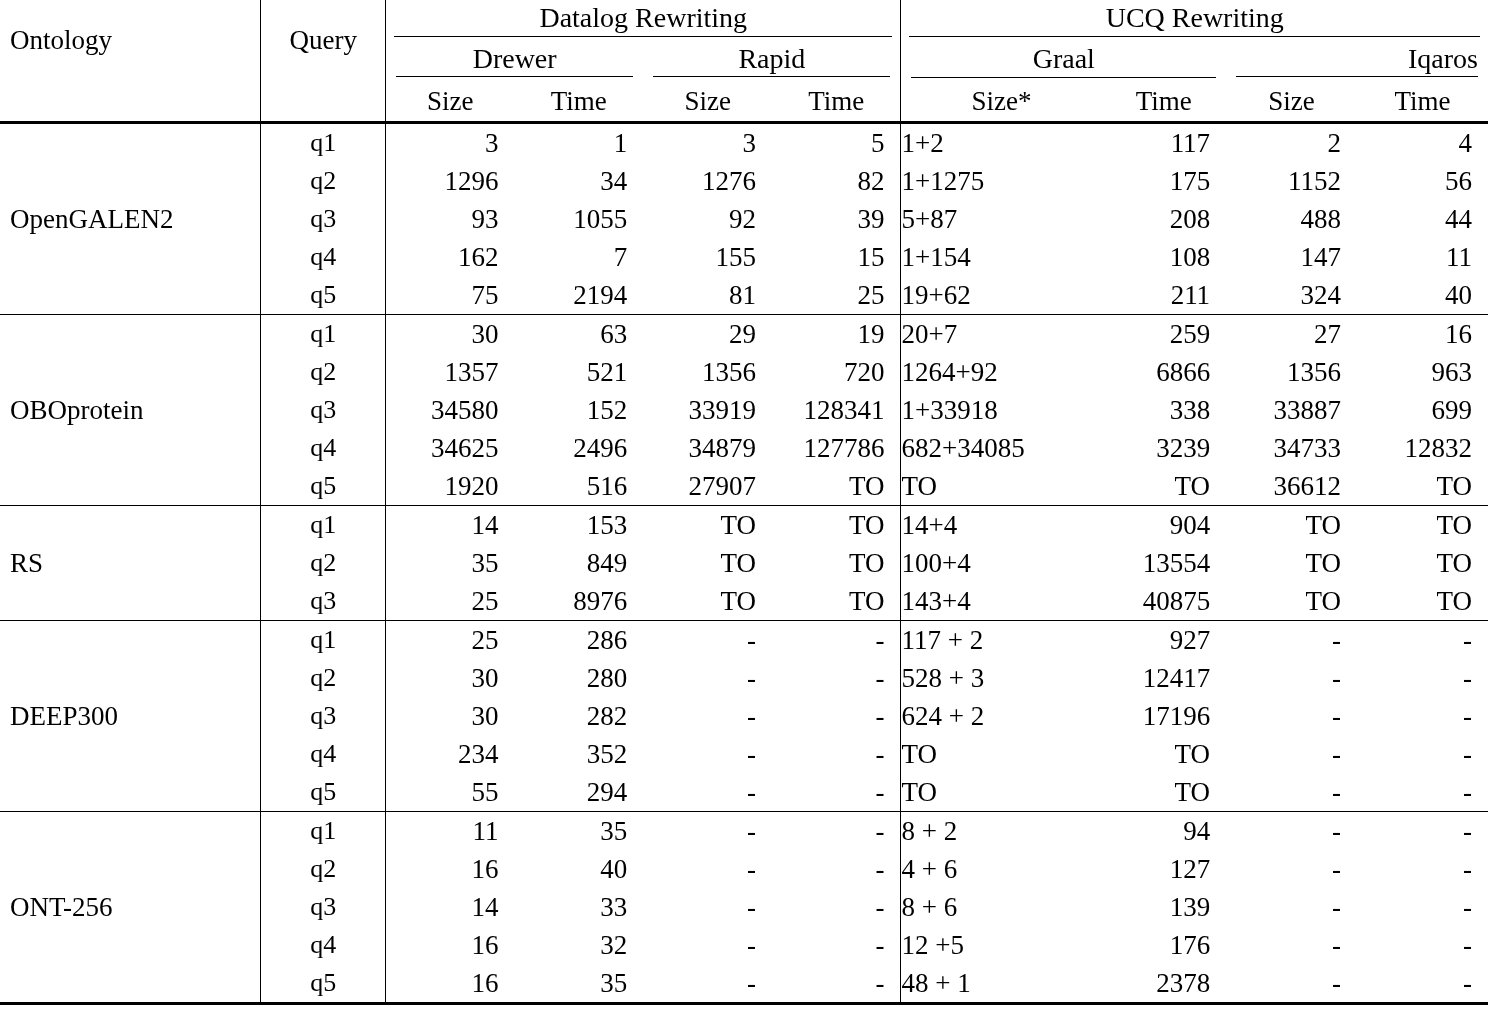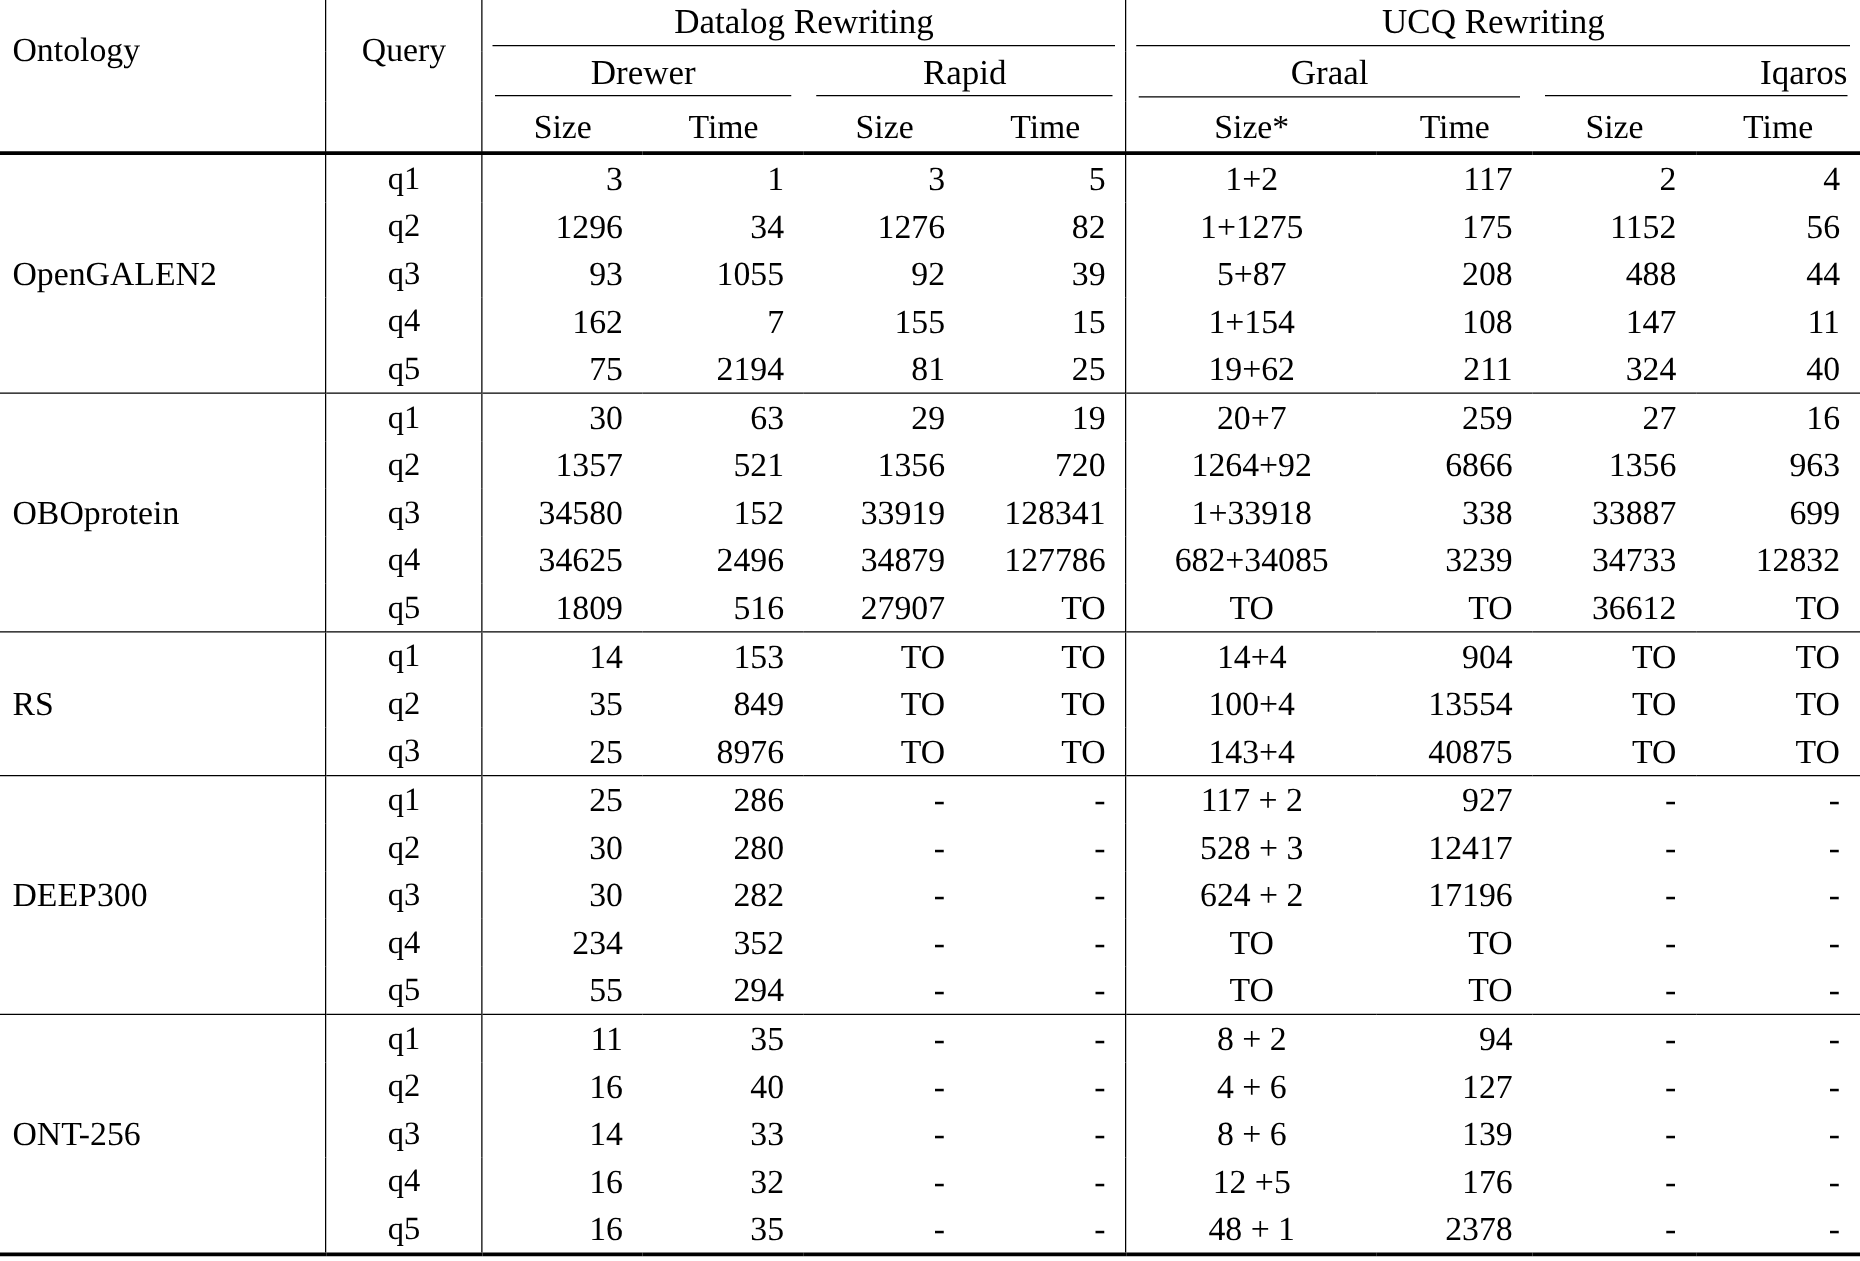--- a/index.html
+++ b/index.html
@@ -49,21 +49,21 @@
     text-align: center;
     font-size: 26px;
   }
   .num {
     text-align: right;
     padding-right: 16px !important;
     font-size: 27px;
     white-space: nowrap;
   }
   .numc {
-    text-align: center;
+    text-align: left;
     font-size: 27px;
     white-space: nowrap;
   }
   .spanhead {
     text-align: center;
     font-size: 28px;
   }
   .subhead {
     text-align: center;
     font-size: 27px;
@@ -236,21 +236,21 @@
           <td class="num">2496</td>
           <td class="num">34879</td>
           <td class="num">127786</td>
           <td class="numc vsep-l">682+34085</td>
           <td class="num">3239</td>
           <td class="num">34733</td>
           <td class="num">12832</td>
         </tr>
         <tr class="grp-row">
           <td class="qcell vsep-l">q5</td>
-          <td class="num vsep-l">1809</td>
+          <td class="num vsep-l">1920</td>
           <td class="num">516</td>
           <td class="num">27907</td>
           <td class="num">TO</td>
           <td class="numc vsep-l">TO</td>
           <td class="num">TO</td>
           <td class="num">36612</td>
           <td class="num">TO</td>
         </tr>
         <tr class="grp-row grouprule">
           <td rowspan="3" class="grp-label">RS</td>

